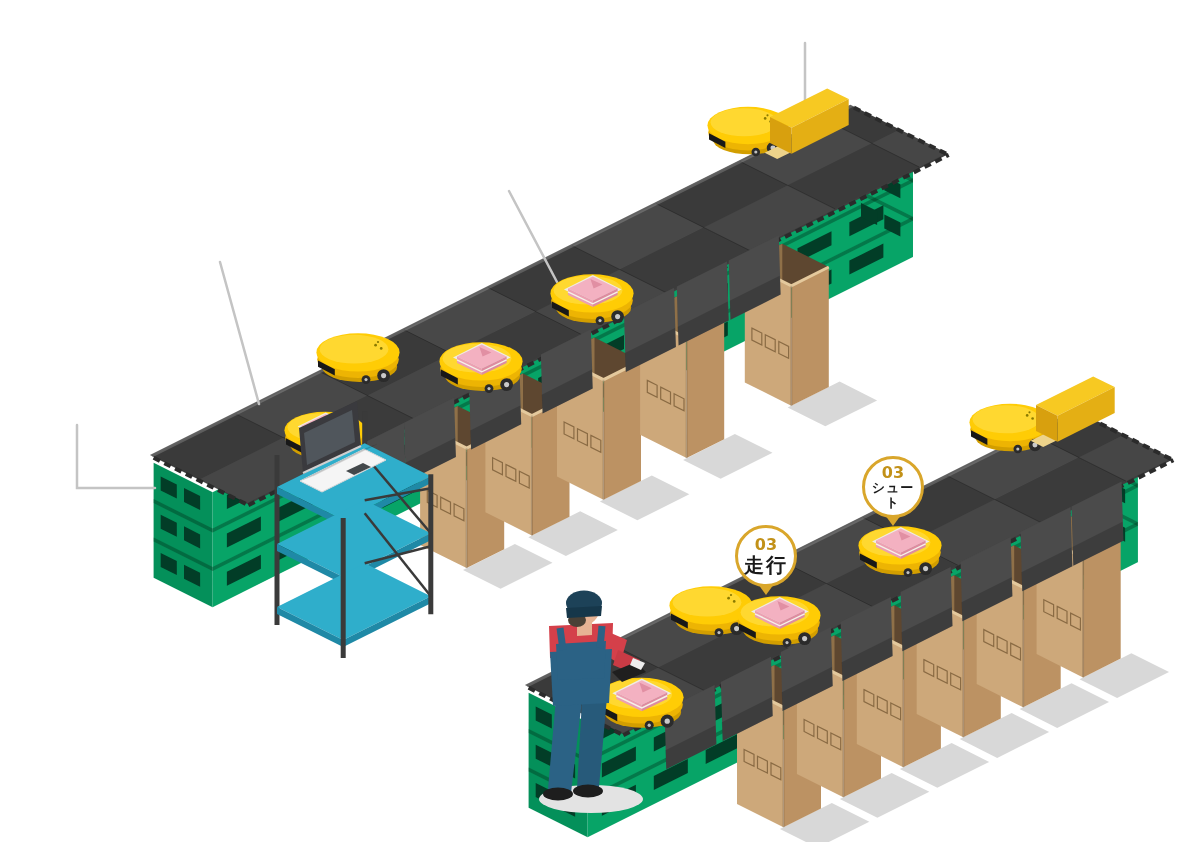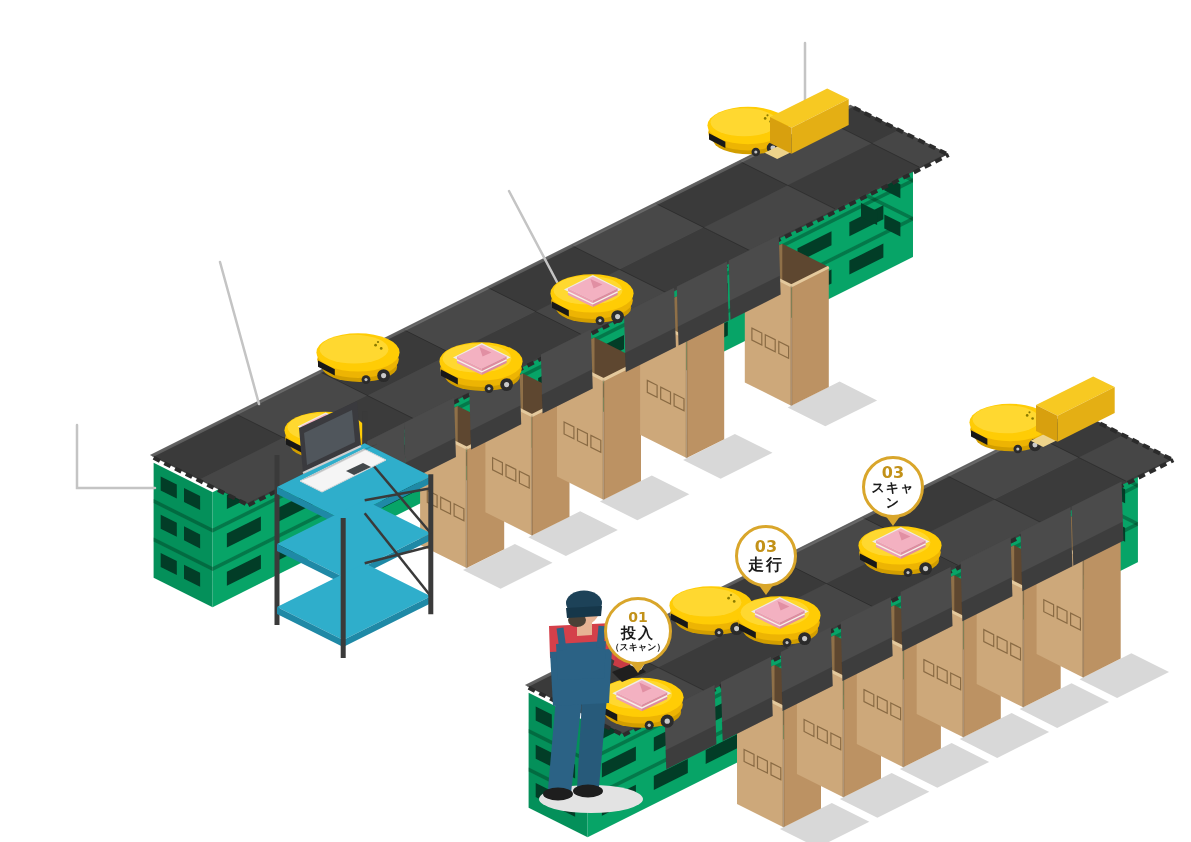--- a/index.html
+++ b/index.html
@@ -5,21 +5,21 @@
   html,body{margin:0;padding:0;background:#fff;}
   #stage{position:relative;width:1191px;height:842px;background:#fff;overflow:hidden;
          font-family:"DejaVu Sans","Liberation Sans",sans-serif;}
   #scene{position:absolute;left:0;top:0;}
   .badge{position:absolute;box-sizing:border-box;background:#fff;border:3px solid #D9A62B;
          border-radius:50%;display:flex;flex-direction:column;align-items:center;
          justify-content:center;z-index:6;line-height:1.12;text-align:center;}
   .badge::after{content:"";position:absolute;left:50%;bottom:-11px;transform:translateX(-50%);
          border:8px solid transparent;border-top:11px solid #D9A62B;border-bottom:0;}
   .badge .num{color:#C29118;font-weight:bold;font-size:16px;}
-  .badge .lbl{color:#1A1A1A;font-weight:bold;font-size:16px;letter-spacing:2px;}
+  .badge .lbl{color:#1A1A1A;font-weight:bold;font-size:20px;letter-spacing:2px;}
   .badge .sub{color:#1A1A1A;font-weight:bold;font-size:9px;letter-spacing:0;}
   .badge .sub:empty,.badge .lbl:empty{display:none;}
   #badge-1{left:604px;top:597px;width:68px;height:68px;}
   #badge-1 .num{font-size:14px;} #badge-1 .lbl{font-size:15px;}
   #badge-2{left:735px;top:525px;width:62px;height:62px;}
   #badge-3{left:862px;top:456px;width:62px;height:62px;justify-content:center;}
   #badge-3 .lbl{font-size:13px;letter-spacing:1px;}
 </style>
 </head>
 <body>
@@ -647,28 +647,23 @@
         <ellipse cx="577" cy="620" rx="9" ry="7" fill="#4A4136"></ellipse>
         <ellipse cx="584" cy="603" rx="18" ry="12.5" fill="#1D4258"></ellipse>
         <polygon points="566.0,608.0 602.0,606.0 601.0,616.0 567.0,618.0" fill="#16374A"></polygon>
         <g>
           <polygon points="612.0,672.0 636.0,662.0 646.0,672.0 622.0,682.0" fill="#1F1F1F"></polygon>
           <polygon points="633.0,658.0 645.0,663.0 641.0,670.0 630.0,665.0" fill="#EFEFEF"></polygon>
         </g>
       </g>
     </svg>
 
-  <div class="badge" id="badge-1">
-    <span class="num">01</span>
-    <span class="lbl">投入</span>
-    <span class="sub">（スキャン）</span>
-  </div>
   <div class="badge" id="badge-2">
     <span class="num">03</span>
     <span class="lbl">走行</span>
 
   </div>
   <div class="badge" id="badge-3">
     <span class="num">03</span>
-    <span class="lbl">スキャン</span>
+    <span class="lbl">シュート</span>
 
   </div>
 </div>
 
 </body></html>

